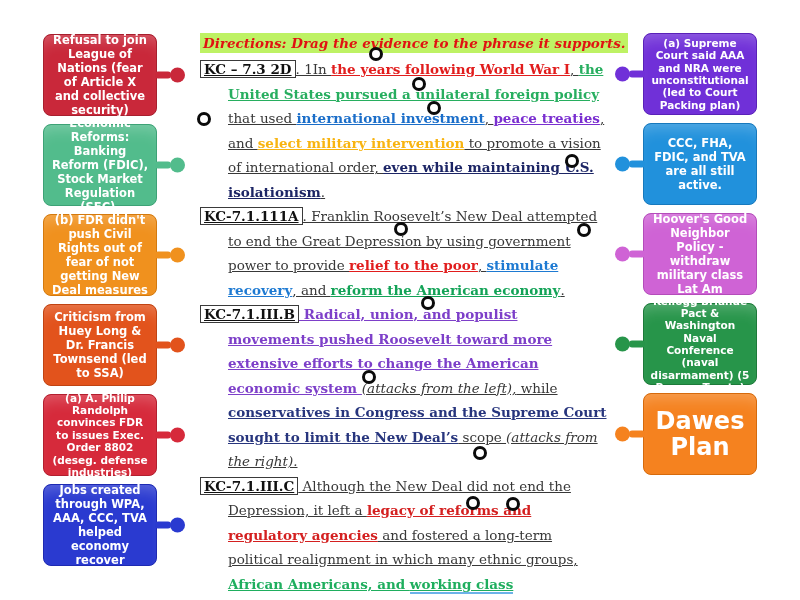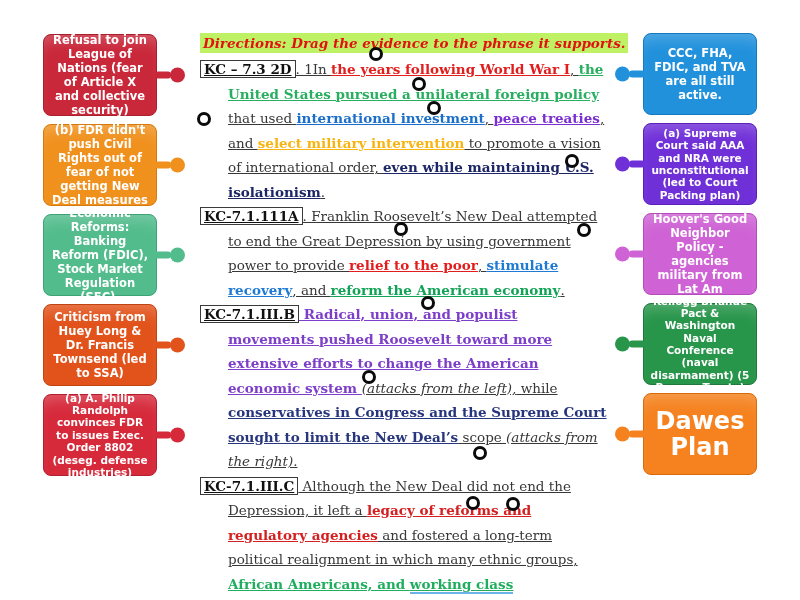--- a/index.html
+++ b/index.html
@@ -51,67 +51,72 @@
 </head>
 <body>
 
 <div class="stage">
   <div class="col col-left" id="left-col">
       <div class="card side-left" style="--fill: #c9283a; --edge: #a81f2e;">
         <span>Refusal to join League of Nations (fear of Article X and collective security)</span>
         <span class="stem"></span>
         <span class="dot"></span>
       </div>
-      <div class="card side-left" style="--fill: #f0911e; --edge: #d47a0e;">
-        <span>(b) FDR didn't push Civil Rights out of fear of not getting New Deal measures</span>
+      <div class="card side-left" style="--fill: #52bc8c; --edge: #3da276;">
+        <span>Economic Reforms: Banking Reform (FDIC), Stock Market Regulation (SEC),</span>
         <span class="stem"></span>
         <span class="dot"></span>
       </div>
-      <div class="card side-left" style="--fill: #52bc8c; --edge: #3da276;">
-        <span>Economic Reforms: Banking Reform (FDIC), Stock Market Regulation (SEC),</span>
+      <div class="card side-left" style="--fill: #f0911e; --edge: #d47a0e;">
+        <span>(b) FDR didn't push Civil Rights out of fear of not getting New Deal measures</span>
         <span class="stem"></span>
         <span class="dot"></span>
       </div>
       <div class="card side-left" style="--fill: #e2531c; --edge: #c04312;">
         <span>Criticism from Huey Long &amp; Dr. Francis Townsend (led to SSA)</span>
         <span class="stem"></span>
         <span class="dot"></span>
       </div>
       <div class="card side-left small" style="--fill: #d62a3b; --edge: #b31f2f;">
         <span>(a) A. Philip Randolph convinces FDR to issues Exec. Order 8802 (deseg. defense industries)</span>
+        <span class="stem"></span>
+        <span class="dot"></span>
+      </div>
+      <div class="card side-left" style="--fill: #2a3ad0; --edge: #1e2ab2;">
+        <span>Jobs created through WPA, AAA, CCC, TVA helped economy recover</span>
         <span class="stem"></span>
         <span class="dot"></span>
       </div>
     </div>
 
   <div class="passage">
     <div class="directions">
       <span>Directions: Drag the evidence to the phrase it supports.</span>
     </div>
     <div id="paras">
         <div class="para"><span class="seg s-kc">KC – 7.3 2D</span><span class="seg s-plain" style="color: rgb(56, 56, 56);">. 1In </span><span class="seg s-red bold" style="color: rgb(225, 29, 29);">the years following World War I</span><span class="seg s-plain" style="color: rgb(56, 56, 56);">, </span><span class="seg s-green bold" style="color: rgb(39, 174, 95);">the United States pursued a unilateral foreign policy</span><span class="seg s-plain" style="color: rgb(56, 56, 56);"> that used </span><span class="seg s-blue bold" style="color: rgb(27, 110, 201);">international investment</span><span class="seg s-plain" style="color: rgb(56, 56, 56);">, </span><span class="seg s-purple bold" style="color: rgb(122, 47, 208);">peace treaties</span><span class="seg s-plain" style="color: rgb(56, 56, 56);">, and </span><span class="seg s-amber bold" style="color: rgb(248, 180, 17);">select military intervention</span><span class="seg s-plain" style="color: rgb(56, 56, 56);"> to promote a vision of international order, </span><span class="seg s-navy bold" style="color: rgb(28, 37, 101);">even while maintaining U.S. isolationism</span><span class="seg s-plain" style="color: rgb(56, 56, 56);">.</span></div>
         <div class="para"><span class="seg s-kc">KC-7.1.111A</span><span class="seg s-plain" style="color: rgb(56, 56, 56);">. Franklin Roosevelt’s New Deal attempted to end the Great Depression by using government power to provide </span><span class="seg s-red bold" style="color: rgb(225, 29, 29);">relief to the poor</span><span class="seg s-plain" style="color: rgb(56, 56, 56);">, </span><span class="seg s-blue2 bold" style="color: rgb(30, 122, 210);">stimulate recovery</span><span class="seg s-plain" style="color: rgb(56, 56, 56);">, and </span><span class="seg s-green2 bold" style="color: rgb(19, 163, 87);">reform the American economy</span><span class="seg s-plain" style="color: rgb(56, 56, 56);">.</span></div>
         <div class="para"><span class="seg s-kc">KC-7.1.III.B</span><span class="seg s-purple2 bold" style="color: rgb(125, 63, 201);"> Radical, union, and populist movements pushed Roosevelt toward more extensive efforts to change the American economic system </span><span class="seg s-italic" style="color: rgb(56, 56, 56);">(attacks from the left),</span><span class="seg s-plain" style="color: rgb(56, 56, 56);"> while </span><span class="seg s-navy2 bold" style="color: rgb(39, 53, 125);">conservatives in Congress and the Supreme Court sought to limit the New Deal’s</span><span class="seg s-plain" style="color: rgb(56, 56, 56);"> scope </span><span class="seg s-italic" style="color: rgb(56, 56, 56);">(attacks from the right).</span></div>
         <div class="para"><span class="seg s-kc">KC-7.1.III.C</span><span class="seg s-plain" style="color: rgb(56, 56, 56);"> Although the New Deal did not end the Depression, it left a </span><span class="seg s-red2 bold" style="color: rgb(212, 32, 32);">legacy of reforms and regulatory agencies</span><span class="seg s-plain" style="color: rgb(56, 56, 56);"> and fostered a long-term political realignment in which many ethnic groups, </span><span class="seg s-green3 bold" style="color: rgb(31, 174, 94);">African Americans, and </span><span class="seg s-green3 bold u" style="color: rgb(31, 174, 94); border-bottom-color: rgb(109, 179, 232);">working class</span></div>
       </div>
   </div>
 
   <div class="col col-right" id="right-col">
+      <div class="card side-right small" style="--fill: #7030d8; --edge: #5a21b8;">
+        <span>(a) Supreme Court said AAA and NRA were unconstitutional (led to Court Packing plan)</span>
+        <span class="stem"></span>
+        <span class="dot"></span>
+      </div>
       <div class="card side-right" style="--fill: #2191dc; --edge: #1779bd;">
         <span>CCC, FHA, FDIC, and TVA are all still active.</span>
         <span class="stem"></span>
         <span class="dot"></span>
       </div>
-      <div class="card side-right small" style="--fill: #7030d8; --edge: #5a21b8;">
-        <span>(a) Supreme Court said AAA and NRA were unconstitutional (led to Court Packing plan)</span>
-        <span class="stem"></span>
-        <span class="dot"></span>
-      </div>
       <div class="card side-right" style="--fill: #cf63d5; --edge: #b44cba;">
-        <span>Hoover's Good Neighbor Policy - agencies military from Lat Am</span>
+        <span>Hoover's Good Neighbor Policy - withdraw military class Lat Am</span>
         <span class="stem"></span>
         <span class="dot"></span>
       </div>
       <div class="card side-right small" style="--fill: #27954a; --edge: #1d7a3a;">
         <span>Kellogg Briande Pact &amp; Washington Naval Conference (naval disarmament) (5 Powers Treaty)</span>
         <span class="stem"></span>
         <span class="dot"></span>
       </div>
       <div class="card side-right large" style="--fill: #f5821f; --edge: #d66a0c;">
         <span>Dawes Plan</span>

